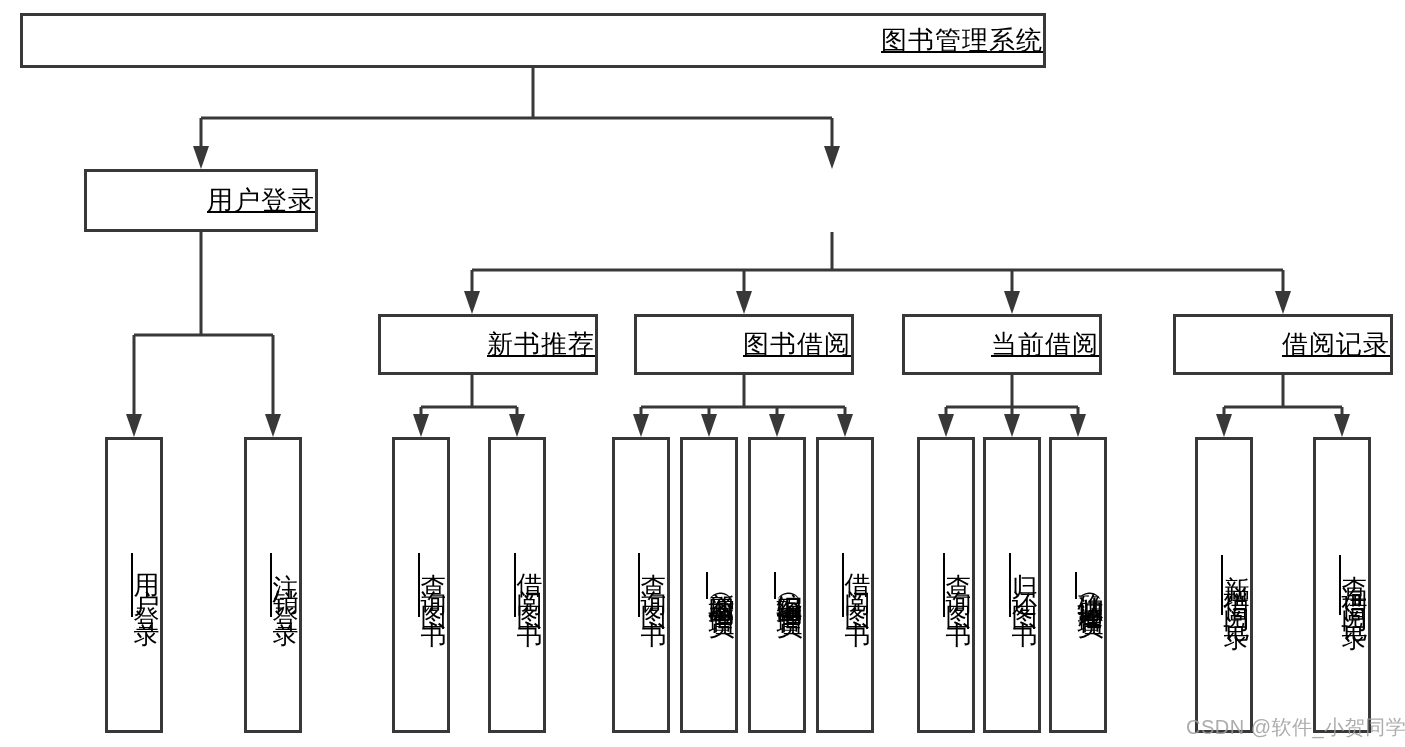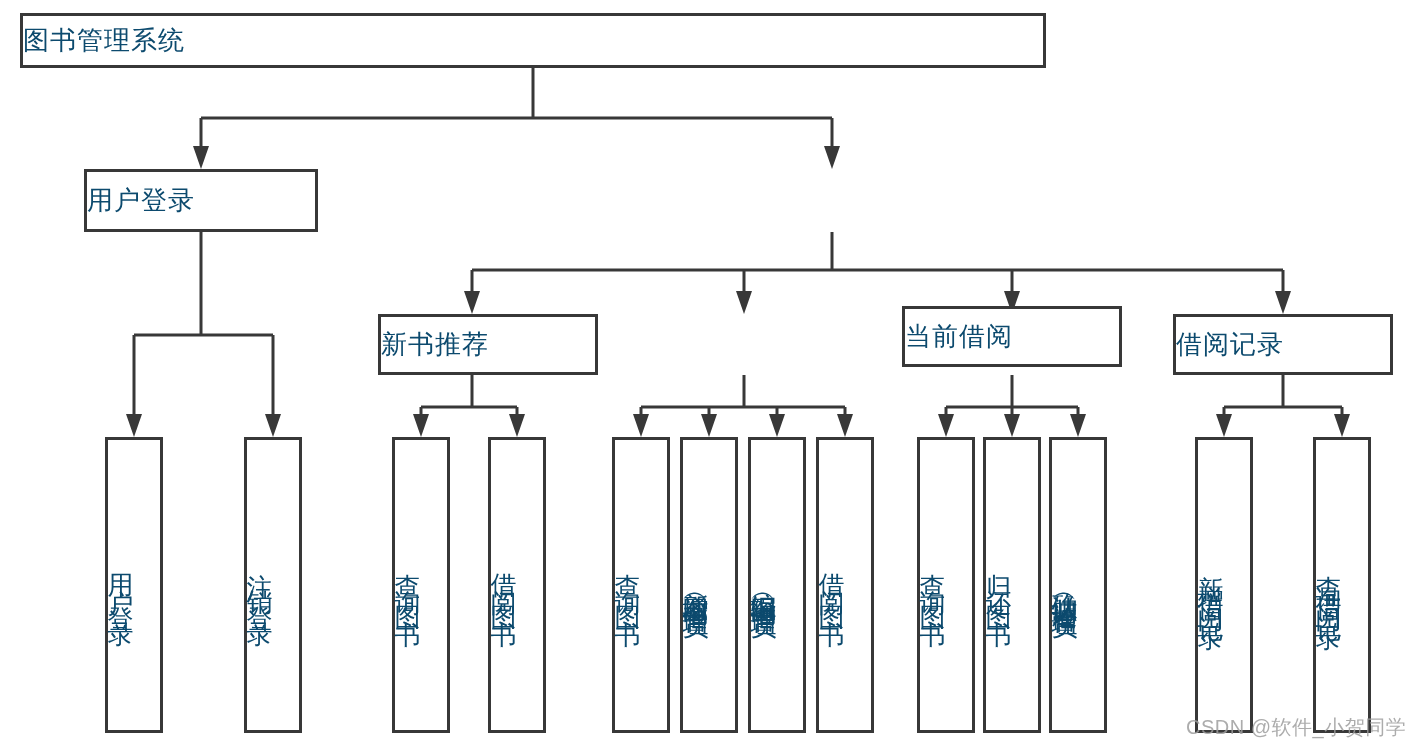--- a/index.html
+++ b/index.html
@@ -11,22 +11,23 @@
     overflow:hidden;
   }
   #connectors{position:absolute;left:0;top:0;width:1405px;height:747px;}
   .box{
     position:absolute;
     background:#ffffff;
     border:3px solid #383838;
     box-sizing:border-box;
     display:flex;
     align-items:center;
-    justify-content:flex-start;
-    color:#0c4a6e;
+    justify-content:flex-end;
+    color:#000000;
+    text-decoration:underline;
   }
   .hbox{font-size:26px;letter-spacing:1px;}
   .vbox{font-size:26px;}
   .vbox .vlabel{
     writing-mode:vertical-rl;
     text-orientation:mixed;
     white-space:nowrap;
     line-height:1;
   }
   #watermark{
@@ -83,21 +84,24 @@
     <span>图书管理系统</span>
   </div>
 
   <div class="box hbox" style="left:84px;top:169px;width:234px;height:63px;">
     <span>用户登录</span>
   </div>
 
   <div class="box hbox" style="left:362px;top:314px;width:220px;height:61px;margin-left:16px;">
     <span>新书推荐</span>
   </div>
-  <div class="box hbox" style="left:902px;top:306px;width:220px;height:61px;">
+  <div class="box hbox" style="left:634px;top:314px;width:220px;height:61px;">
+    <span>图书借阅</span>
+  </div>
+  <div class="box hbox" style="left:902px;top:314px;width:200px;height:61px;">
     <span>当前借阅</span>
   </div>
   <div class="box hbox" style="left:1173px;top:314px;width:220px;height:61px;">
     <span>借阅记录</span>
   </div>
 
   <div class="box vbox" style="left:105px;top:437px;width:58px;height:296px;">
     <span class="vlabel" style="letter-spacing: 16px;">用户登录</span>
   </div>
   <div class="box vbox" style="left:244px;top:437px;width:58px;height:296px;">

